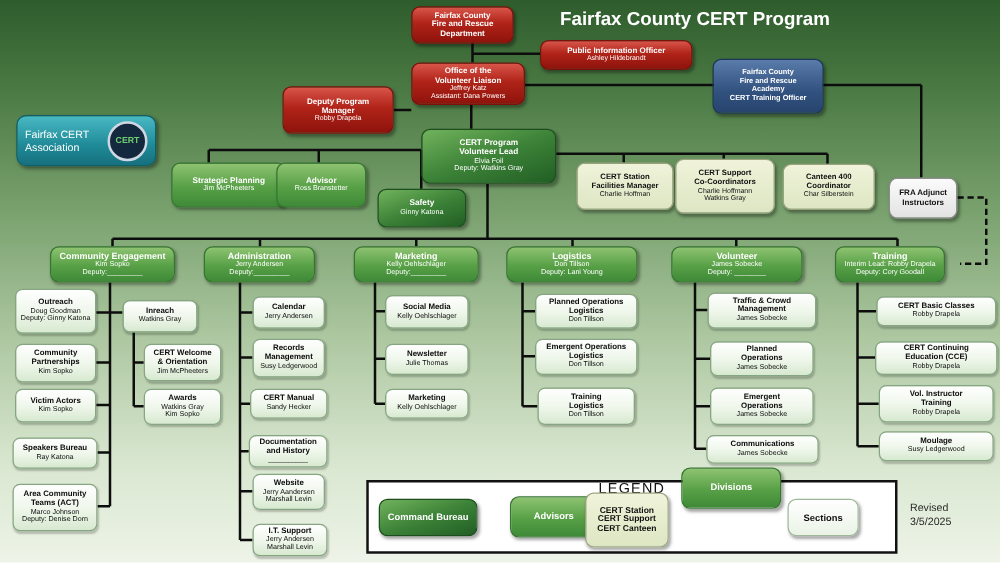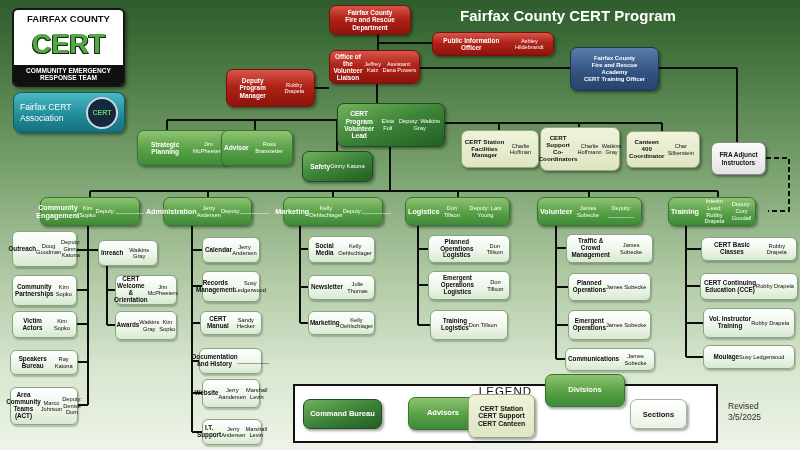--- a/index.html
+++ b/index.html
@@ -1,20 +1,20 @@
 <!DOCTYPE html>
 <html><head>
 <meta charset="utf-8">
 <style>
   html,body{margin:0;padding:0}
   .stage{position:relative;width:800px;height:450px;overflow:hidden;
     font-family:"Liberation Sans",sans-serif;
     background:linear-gradient(180deg,#2e5c2c 0%,#497842 15%,#7aa26f 38%,#adc7a1 60%,#d8e6cf 82%,#eef4e8 100%);}
   .wires{position:absolute;left:0;top:0}
-  .n{position:absolute;display:flex;flex-direction:row;align-items:center;justify-content:center;
+  .n{position:absolute;display:flex;flex-direction:column;align-items:center;justify-content:center;
      text-align:center;border-radius:7px;box-shadow:1.5px 2px 2.5px rgba(0,0,0,.35);
      padding:1px 2px;box-sizing:border-box}
   .t{font-weight:bold;white-space:pre-line}
   .s{white-space:pre-line}
   .red{background:linear-gradient(180deg,#d8554a 0%,#b02318 45%,#8e130c 100%);border:1px solid #7d100b;color:#fff}
   .red .t{font-size:6.4px;line-height:1.12}
   .red .s{font-size:5.6px;line-height:1.15}
   .blue{background:linear-gradient(180deg,#5a7cab 0%,#31517f 60%,#27446e 100%);border:1px solid #1d3557;color:#fff}
   .blue .t{font-size:5.9px;line-height:1.16}
   .dgreen{background:linear-gradient(160deg,#71b25c 0%,#3d8338 50%,#215e24 100%);border:1px solid #1c4e1e;color:#fff}
@@ -26,21 +26,21 @@
   .div .t{font-size:7.2px}
   .lgreen{background:linear-gradient(180deg,#f0f3da 0%,#dde6c3 100%);border:1px solid #9aa37f;color:#111}
   .lgreen .t{font-size:6.2px;line-height:1.12}
   .lgreen .s{font-size:5.6px;line-height:1.15}
   .white{background:linear-gradient(180deg,#fbfbfb,#e3e3e3);border:1px solid #8a8a8a;color:#111}
   .white .t{font-size:6.4px;line-height:1.2}
   .sect{background:linear-gradient(180deg,#fefffe 0%,#eef6ea 55%,#d7e9d0 100%);border:1px solid #86a682;
         border-radius:6px;color:#0c0c0c;box-shadow:1px 1.5px 1.5px rgba(0,0,0,.22)}
   .sect .t{font-size:6.3px;line-height:1.1}
   .sect .s{font-size:5.7px;line-height:1.12}
-  .main-title{position:absolute;left:448px;top:7px;width:240px;text-align:center;color:#fff;font-weight:bold;font-size:15px}
+  .main-title{position:absolute;left:448px;top:7px;width:240px;text-align:left;color:#fff;font-weight:bold;font-size:15px}
   .logo{position:absolute;left:12px;top:8px;width:113px;height:79px;background:#fff;border:2px solid #151515;
         border-radius:6px;display:flex;flex-direction:column;align-items:center;justify-content:space-between;
         padding:3px 0 0;box-sizing:border-box;box-shadow:2px 2px 3px rgba(0,0,0,.4)}
   .logo-county{font-weight:bold;font-size:9.5px;color:#111}
   .logo-cert{font-weight:bold;font-size:27px;line-height:.9;color:#55a944;text-shadow:1px 1px 0 #0c2b0c,-1px 1px 0 #0c2b0c}
   .logo-band{background:#101010;color:#fff;font-weight:bold;font-size:6.6px;line-height:1.15;width:100%;
         text-align:center;padding:2px 0 3px;white-space:pre-line;border-radius:0 0 3px 3px}
   .assoc{position:absolute;left:13px;top:92px;width:112px;height:41px;border-radius:8px;
         background:linear-gradient(180deg,#49b9c4 0%,#1f8a97 60%,#16707e 100%);border:1px solid #0f5f6b;
         box-shadow:2px 2px 3px rgba(0,0,0,.4);display:flex;align-items:center;justify-content:space-between;
@@ -70,26 +70,20 @@
       <path d="M300,226 V323 M300,249 H308 M300,287 H308 M300,323 H308"></path>
       <path d="M418,226 V325 M418,249 H428 M418,285 H428 M418,325 H430"></path>
       <path d="M556,226 V359 M556,248 H566 M556,287 H568 M556,325 H568 M556,359 H565"></path>
       <path d="M686,226 V357 M686,249 H701 M686,286 H700 M686,323 H703 M686,357 H703"></path>
       <path stroke-dasharray="5,3" d="M766,158 H789 V211 H768"></path>
     </g>
   </svg>
 
   <div class="main-title">Fairfax County CERT Program</div>
 
-  <div class="logo">
-    <div class="logo-county">FAIRFAX COUNTY</div>
-    <div class="logo-cert">CERT</div>
-    <div class="logo-band">COMMUNITY EMERGENCY
-RESPONSE TEAM</div>
-  </div>
 
   <div class="assoc">
     <div class="assoc-label">Fairfax CERT
 Association</div>
     <div class="assoc-badge">CERT</div>
   </div>
 
   <div class="n red" style="left:329px;top:5px;width:82px;height:30px">
     <div class="t">Fairfax County
 Fire and Rescue

